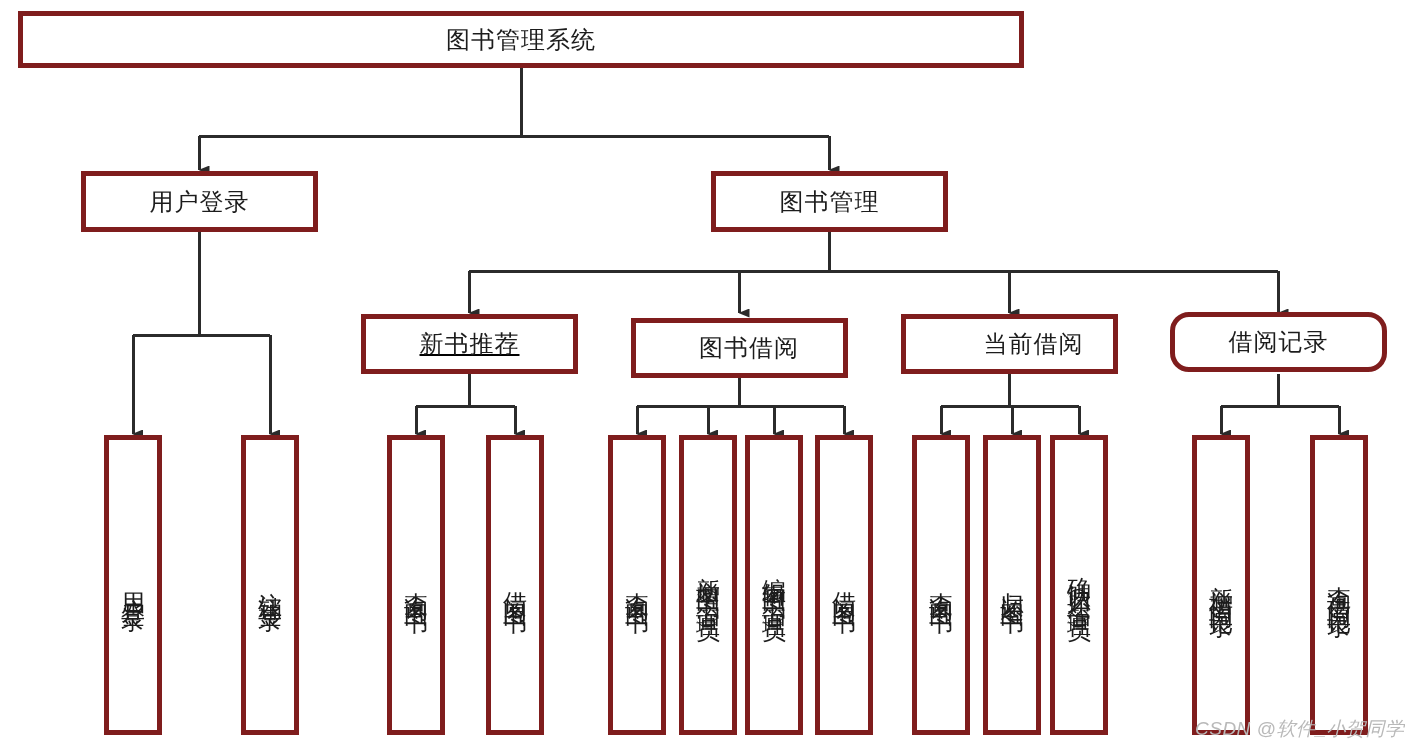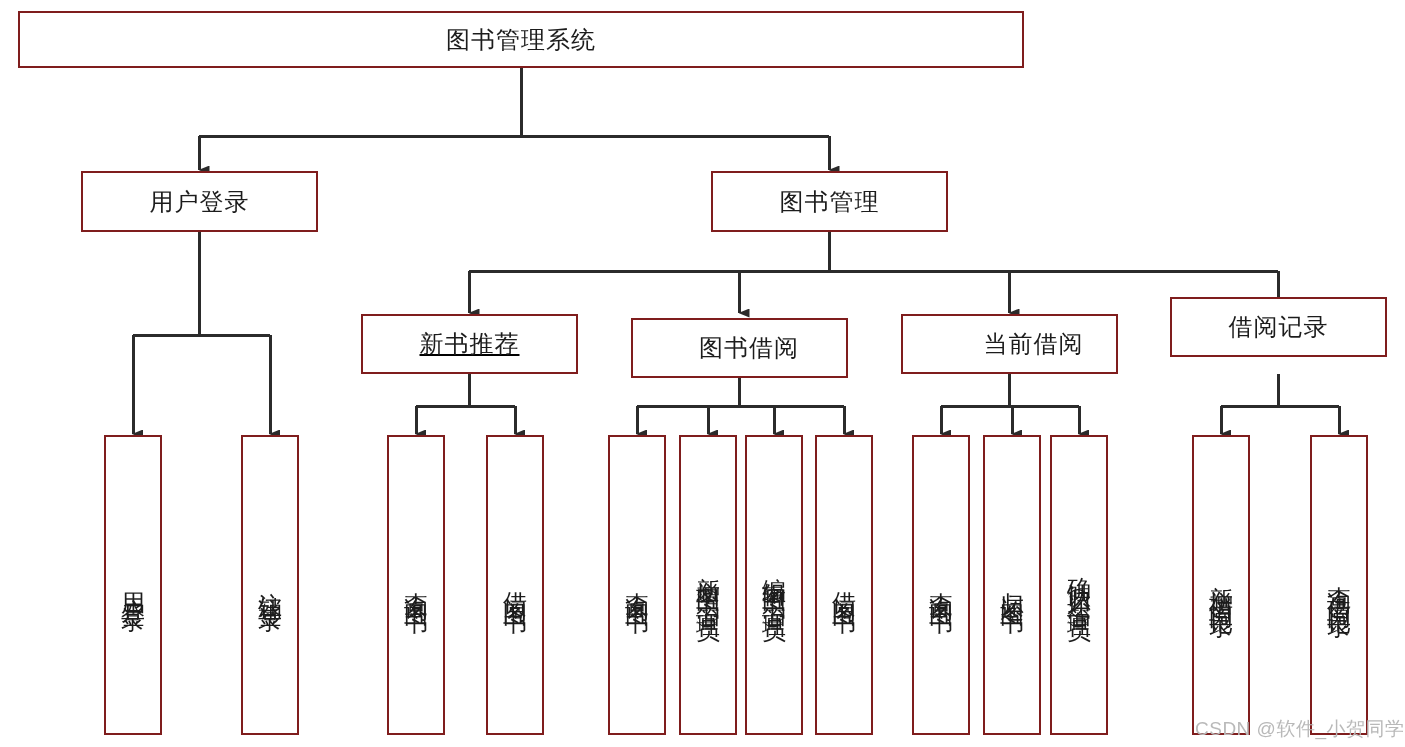--- a/index.html
+++ b/index.html
@@ -22,21 +22,21 @@
     position: absolute;
     left: 0;
     top: 0;
     width: 1405px;
     height: 747px;
   }
   .node-box {
     position: absolute;
     box-sizing: border-box;
     background: #ffffff;
-    border: 2px solid #7f1d1d;
+    border: 5px solid #7f1d1d;
     display: flex;
     align-items: center;
     justify-content: center;
   }
   .node-label-h {
     font-size: 24px;
     color: #1c1c1c;
     line-height: 1.15;
     letter-spacing: 1px;
     white-space: nowrap;
@@ -54,20 +54,21 @@
     line-height: 1;
     white-space: nowrap;
     text-align: center;
   }
   .watermark {
     position: absolute;
     font-size: 19px;
     color: #b9b9b9;
     white-space: nowrap;
     letter-spacing: 0.5px;
+    font-style: italic;
   }
 </style>
 </head>
 <body>
 
 <div id="diagram-root">
 
   <svg class="diagram-canvas" viewBox="0 0 1405 747" xmlns="http://www.w3.org/2000/svg">
     <defs>
       <marker id="arrowhead" markerWidth="9" markerHeight="11" refX="4.5" refY="10" orient="auto" markerUnits="userSpaceOnUse">
@@ -124,21 +125,21 @@
 
   <div class="node-box" style="left: 361px; top: 314px; width: 217px; height: 60px; text-decoration: underline;">
     <span class="node-label-h">新书推荐</span>
   </div>
   <div class="node-box" style="left: 631px; top: 318px; width: 217px; height: 60px; padding-left: 19px;">
     <span class="node-label-h">图书借阅</span>
   </div>
   <div class="node-box" style="left: 901px; top: 314px; width: 217px; height: 60px; padding-left: 48px;">
     <span class="node-label-h">当前借阅</span>
   </div>
-  <div class="node-box" style="left: 1170px; top: 297px; width: 217px; height: 60px;">
+  <div class="node-box" style="left: 1170px; top: 312px; width: 217px; height: 60px; border-radius: 19px;">
     <span class="node-label-h">借阅记录</span>
   </div>
 
   <div class="node-box vertical" style="left: 104px; top: 435px; width: 58px; height: 300px;">
     <span class="node-label-v">用户登录</span>
   </div>
   <div class="node-box vertical" style="left: 241px; top: 435px; width: 58px; height: 300px;">
     <span class="node-label-v">注销登录</span>
   </div>
   <div class="node-box vertical" style="left: 387px; top: 435px; width: 58px; height: 300px;">

